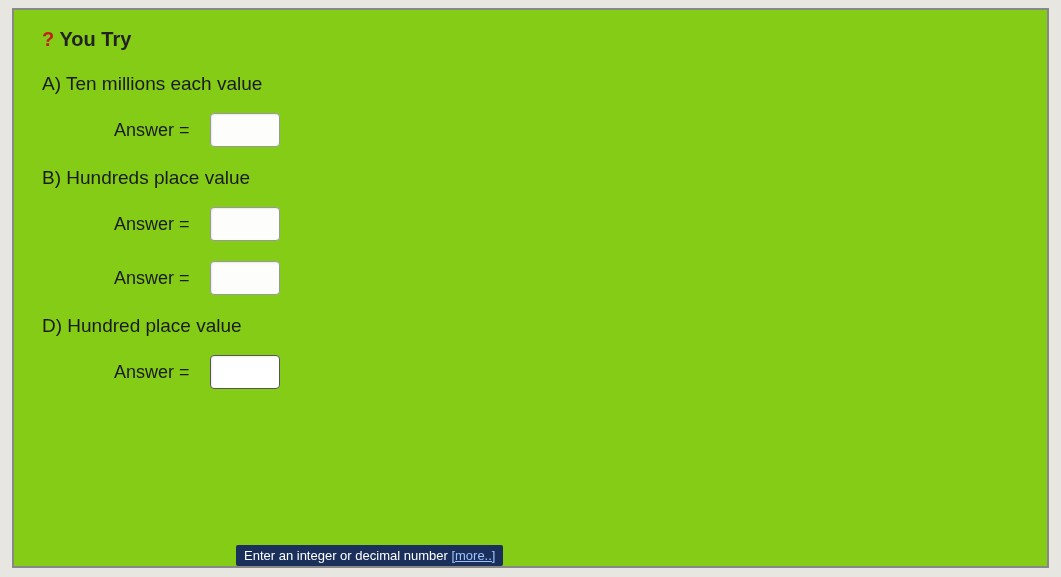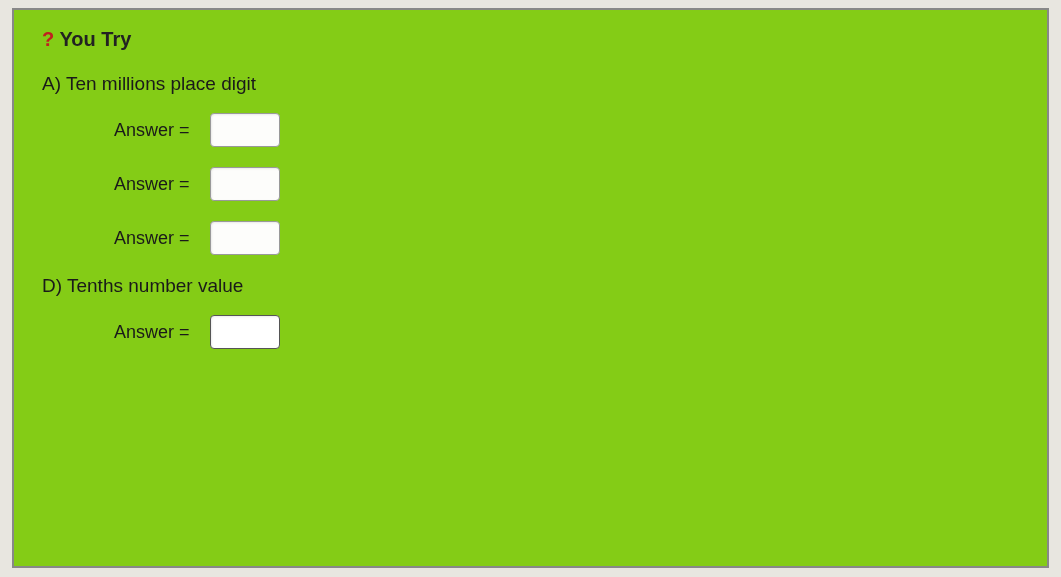--- a/index.html
+++ b/index.html
@@ -94,43 +94,47 @@
 
 <div class="question-box">
 
   <div class="header">
     <span class="question-mark">?</span>
     <span>You Try</span>
   </div>
 
 
   <div class="part">
-    <div class="part-label">A) Ten millions place digit</div>
+    <div class="part-label">A) Ten millions each value</div>
+    <div class="answer-row">
+      <span class="answer-label">Answer =</span>
+      <input type="text" class="answer-input" value="" style="">
+    </div>
+  </div>
+
+  <div class="part">
+    <div class="part-label">B) Hundreds place value</div>
     <div class="answer-row">
       <span class="answer-label">Answer =</span>
       <input type="text" class="answer-input" value="" style="">
     </div>
   </div>
 
   <div class="part">
     <div class="answer-row">
       <span class="answer-label">Answer =</span>
       <input type="text" class="answer-input" value="" style="">
     </div>
   </div>
 
   <div class="part">
-    <div class="answer-row">
-      <span class="answer-label">Answer =</span>
-      <input type="text" class="answer-input" value="" style="">
-    </div>
-  </div>
-
-  <div class="part">
-    <div class="part-label">D) Tenths number value</div>
+    <div class="part-label">D) Hundred place value</div>
     <div class="answer-row">
       <span class="answer-label">Answer =</span>
       <input type="text" class="answer-input focused" value="" style="">
     </div>
   </div>
 
+  <div class="tooltip">
+    <span>Enter an integer or decimal number </span><span class="more-link">[more..]</span>
+  </div>
 
 </div>
 
 </body></html>

